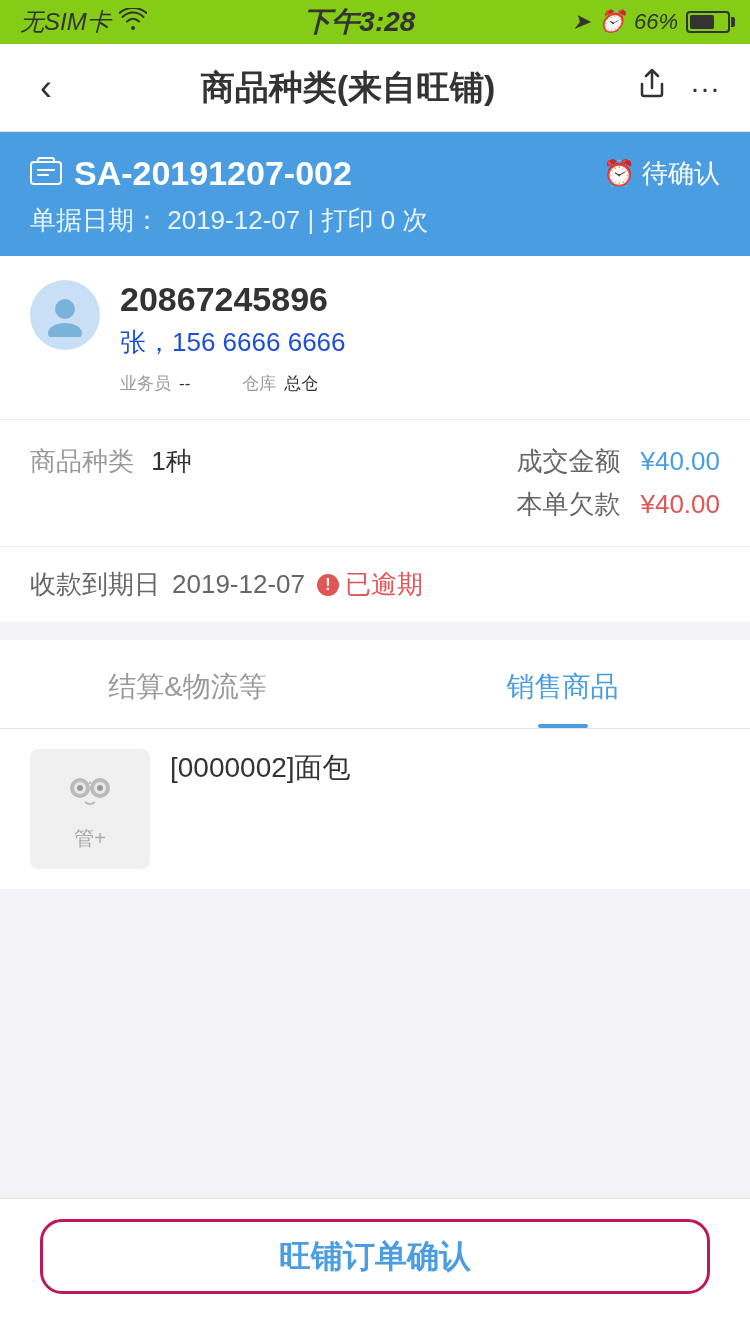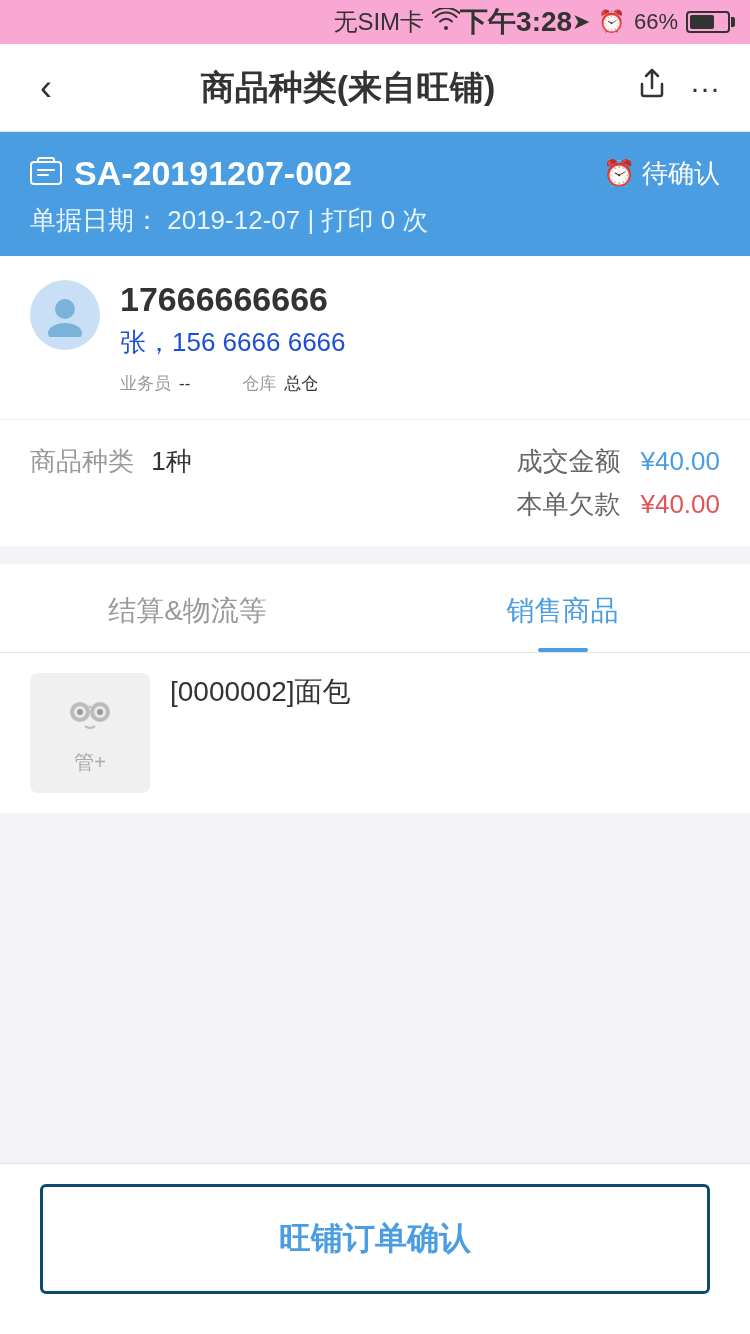--- a/index.html
+++ b/index.html
@@ -10,27 +10,28 @@
       font-family: -apple-system, "PingFang SC", "Helvetica Neue", Arial, sans-serif;
       background: #f2f2f7;
       color: #333;
       font-size: 28px;
     }
 
     
     .status-bar {
       width: 100%;
       height: 44px;
-      background: #f9a8d4;
-      display: flex;
-      align-items: center;
-      justify-content: flex-end;
+      background: #84cc16;
+      display: flex;
+      align-items: center;
+      justify-content: space-between;
       padding: 0 20px;
       font-size: 24px;
       font-weight: 500;
+      font-style: italic;
     }
     .status-left { display: flex; align-items: center; gap: 8px; }
     .status-center { font-size: 28px; font-weight: 600; }
     .status-right { display: flex; align-items: center; gap: 8px; font-size: 22px; }
     .battery-icon {
       width: 44px; height: 22px;
       border: 2px solid #333;
       border-radius: 4px;
       position: relative;
       display: inline-flex;
@@ -303,23 +304,23 @@
       position: fixed;
       bottom: 0;
       left: 0;
       width: 750px;
       background: #fff;
       padding: 20px 40px 40px;
       border-top: 1px solid #e5e5e5;
     }
     .confirm-btn {
       width: 100%;
-      height: 110px;
-      border: 3px solid #0c4a6e;
-      border-radius: 6px;
+      height: 75px;
+      border: 3px solid #be185d;
+      border-radius: 22px;
       background: #fff;
       color: #4a9de0;
       font-size: 32px;
       font-weight: 600;
       cursor: pointer;
       display: flex;
       align-items: center;
       justify-content: center;
     }
   </style>
@@ -389,21 +390,21 @@
 
 <div class="card">
   <div class="customer-section">
     <div class="avatar">
       <svg width="44" height="44" viewBox="0 0 44 44" fill="none">
         <circle cx="22" cy="16" r="10" fill="#7ab3d9"></circle>
         <ellipse cx="22" cy="40" rx="17" ry="10" fill="#7ab3d9"></ellipse>
       </svg>
     </div>
     <div class="customer-info">
-      <div class="customer-phone">17666666666</div>
+      <div class="customer-phone">20867245896</div>
       <div class="customer-name">张，156 6666 6666</div>
       <div class="customer-meta">
         <div class="meta-item">
           <span class="meta-label">业务员</span>
           <span class="meta-value">--</span>
         </div>
         <div class="meta-item">
           <span class="meta-label">仓库</span>
           <span class="meta-value">总仓</span>
         </div>
@@ -421,20 +422,28 @@
         <span class="amount-row-label">成交金额</span>
         <span class="amount-blue">¥40.00</span>
       </div>
       <div class="amount-row">
         <span class="amount-row-label">本单欠款</span>
         <span class="amount-red">¥40.00</span>
       </div>
     </div>
   </div>
 
+  <div class="due-section">
+    <span>收款到期日</span>
+    <span>2019-12-07</span>
+    <span class="overdue-badge">
+      <span class="overdue-dot">!</span>
+      <span>已逾期</span>
+    </span>
+  </div>
 </div>
 
 <div class="tabs-bar">
   <div class="tab-item">
     <span>结算&amp;物流等</span>
   </div>
   <div class="tab-item active">
     <span>销售商品</span>
   </div>
 </div>

